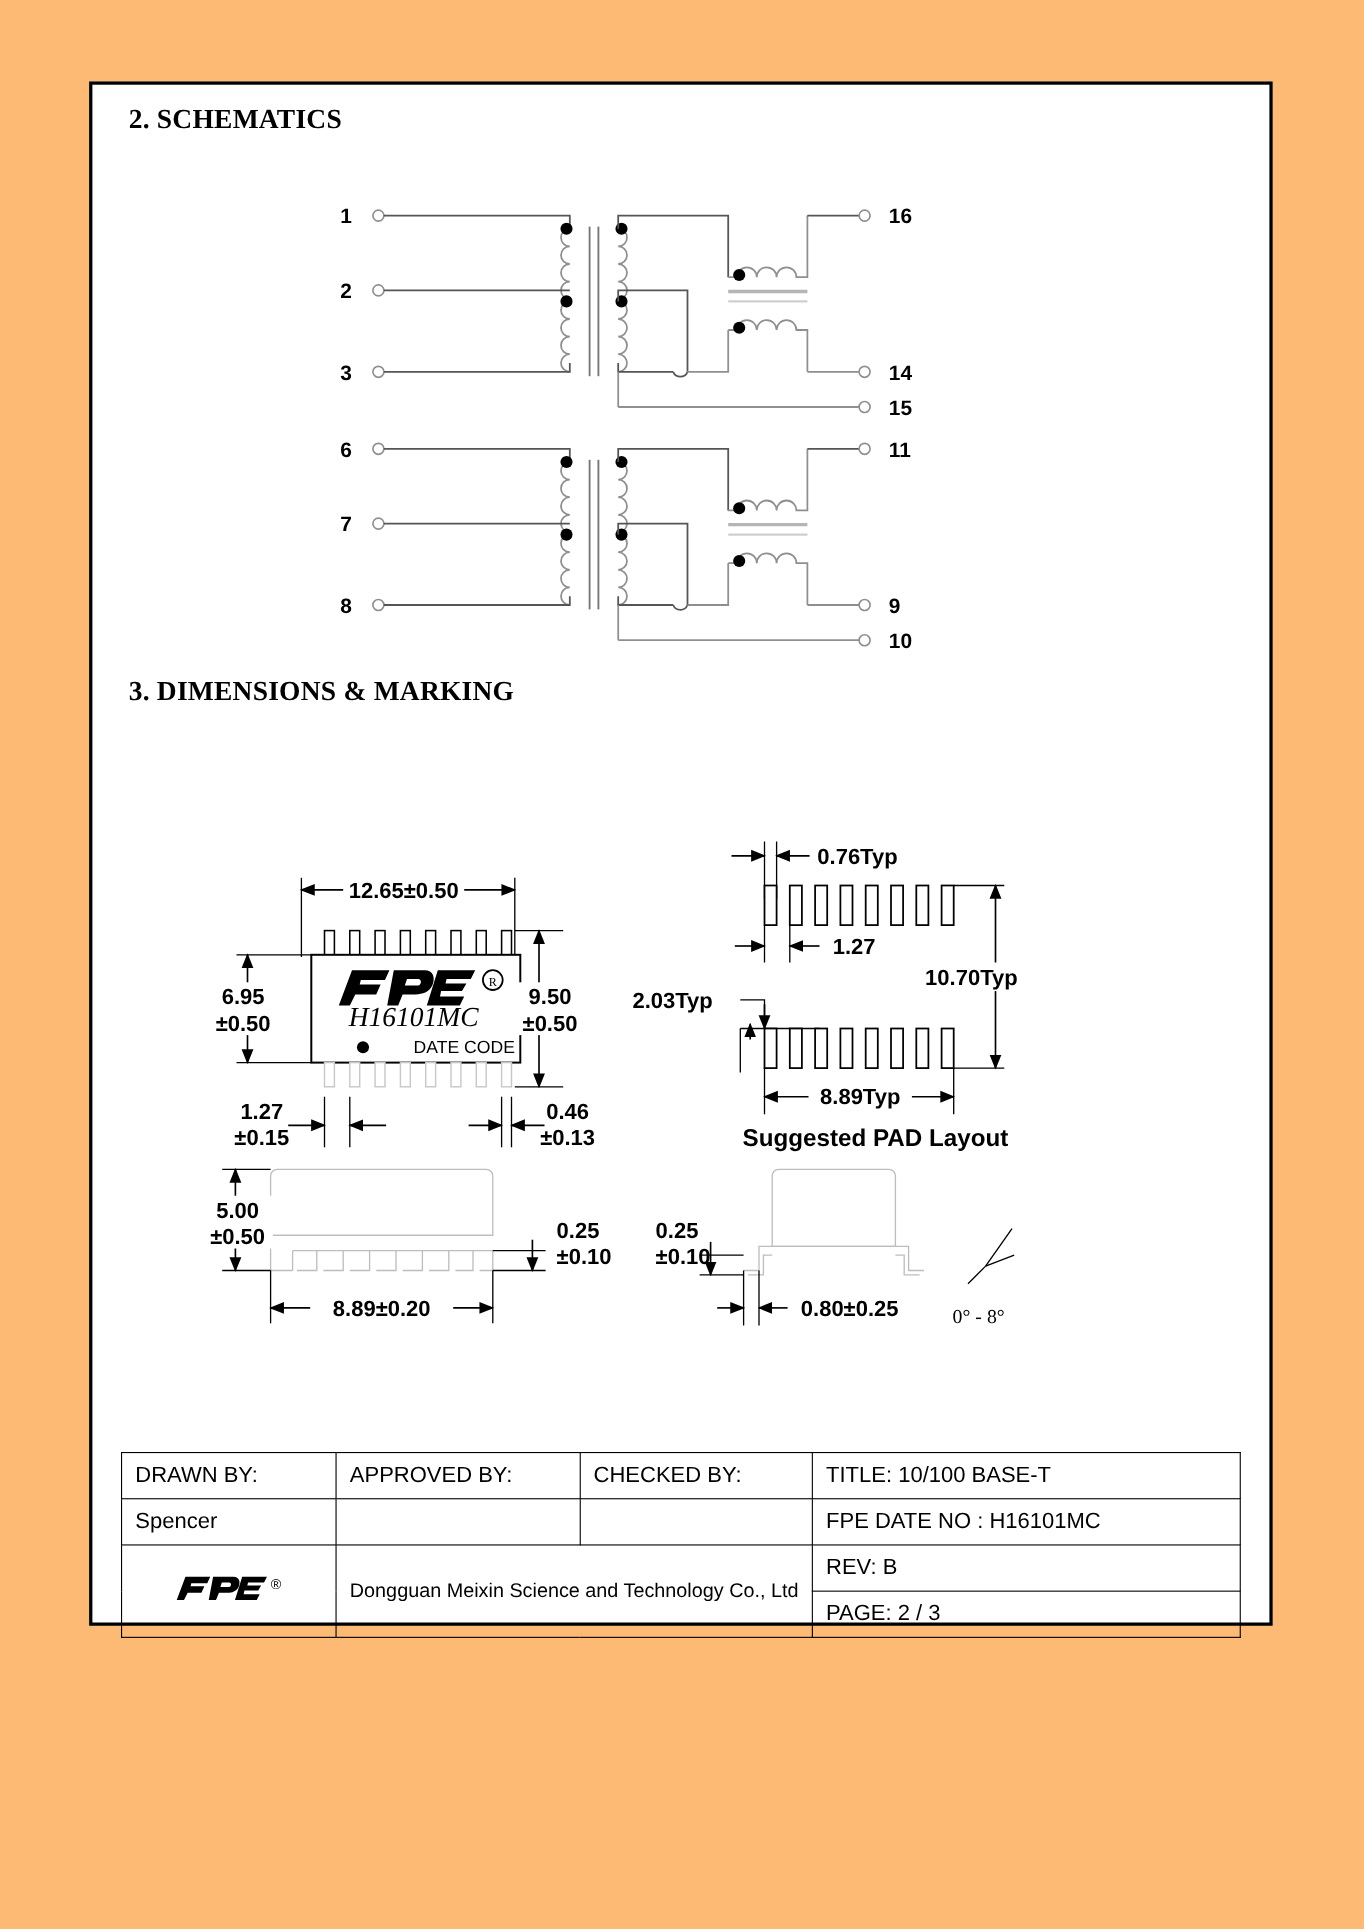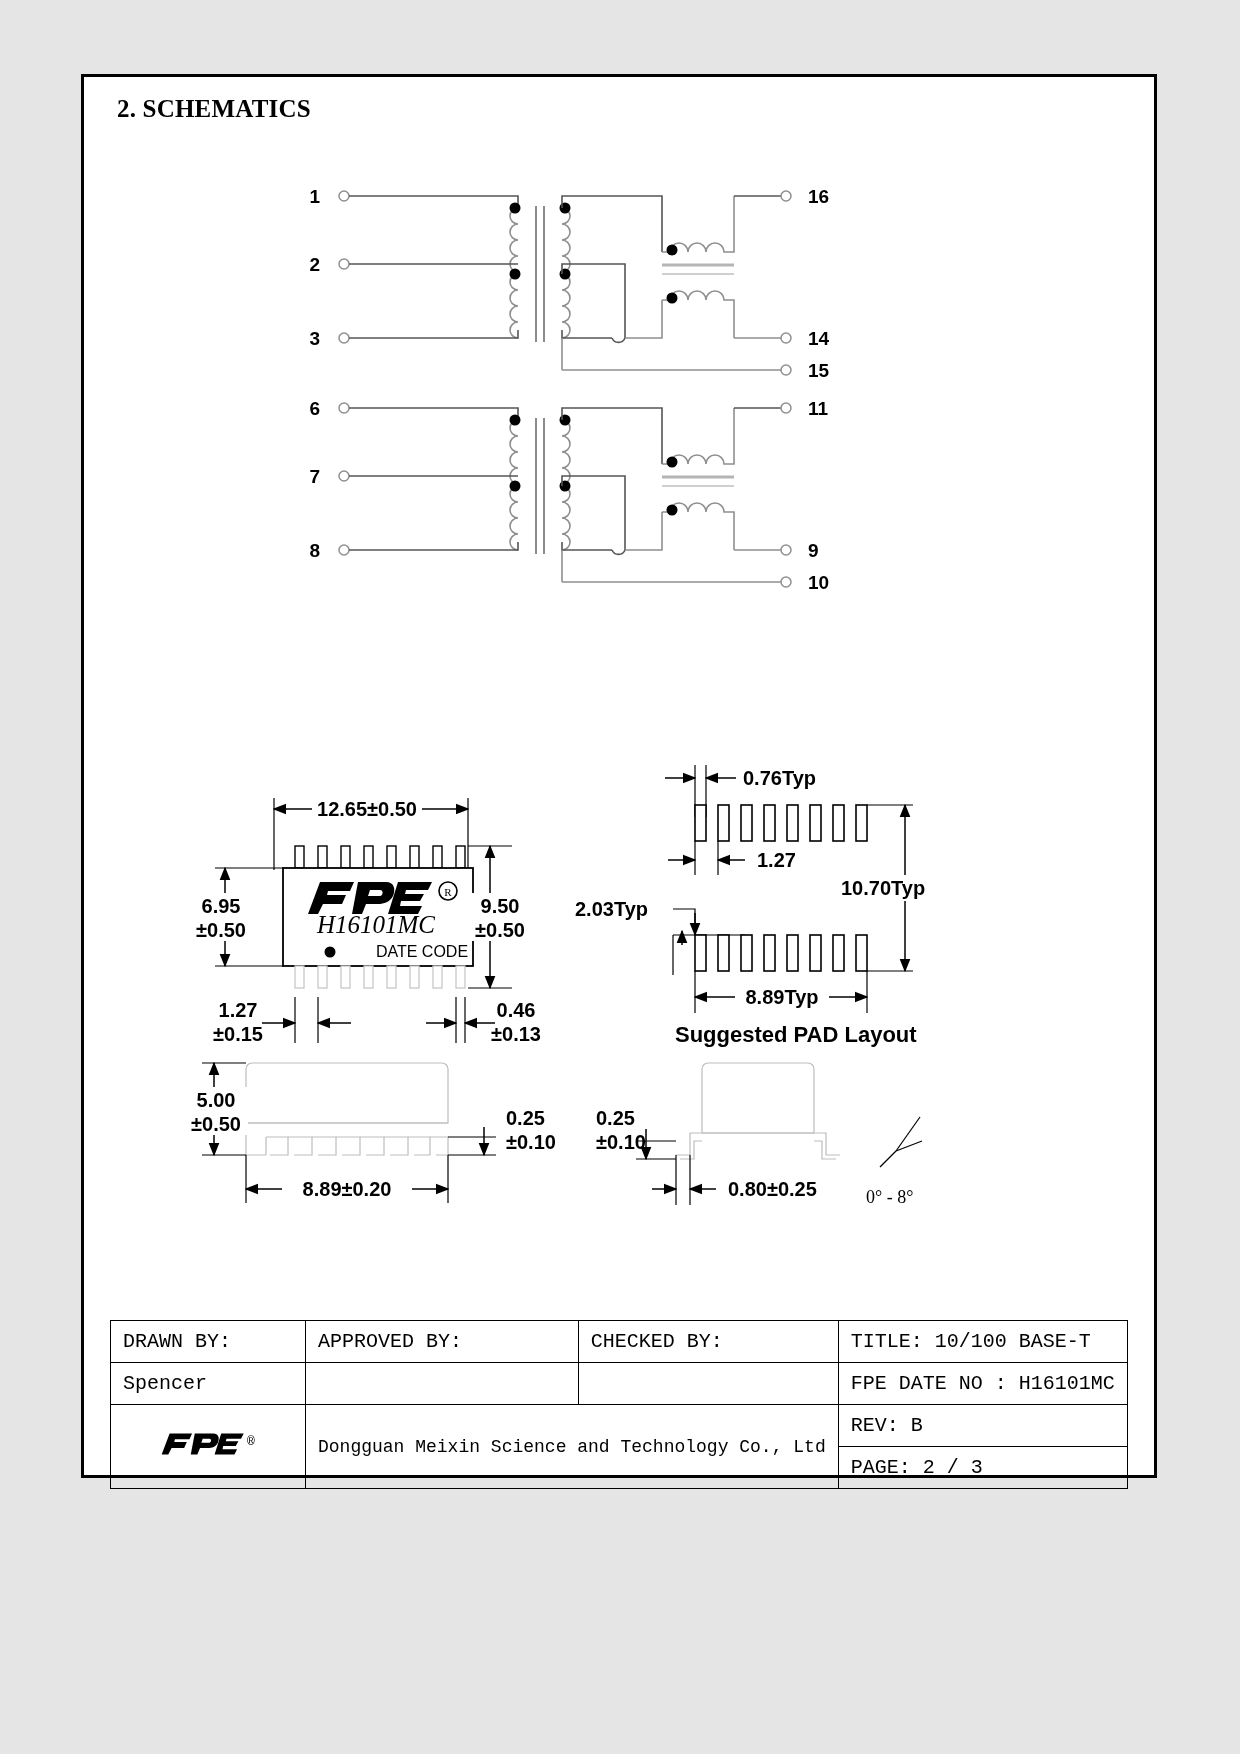--- a/index.html
+++ b/index.html
@@ -5,21 +5,21 @@
 <style>
   html,body{margin:0;padding:0;background:#ffffff;}
   body{
     width:1240px;height:1754px;position:relative;
     font-family:"Liberation Serif",serif;
     color:#000;
     -webkit-font-smoothing:antialiased;
   }
   .page{
     position:absolute;left:0;top:0;width:1240px;height:1754px;
-    background:#e5e5e5;
+    background:#fdba74;
   }
   
   .frame{
     position:absolute;left:81px;top:74px;
     width:1076px;height:1404px;
     border:3px solid #000;
     box-sizing:border-box;
     background:#fff;
   }
   .sec-title{
@@ -69,21 +69,21 @@
   }
   .datecode{
     font-family:"Liberation Sans",sans-serif;
     font-weight:normal;font-size:16px;fill:#000;
   }
   
   .tblock{
     position:absolute;left:110px;top:1320px;
     width:1018px;
     border-collapse:collapse;
-    font-family:Liberation Mono, monospace;
+    font-family:Liberation Sans, sans-serif;
     font-size:20px;
   }
   .tblock td{
     border:1.6px solid #000;
     padding:9px 12px;
     height:22px;
     vertical-align:middle;
     white-space:nowrap;
   }
   .tb-center{text-align:left;}
@@ -201,20 +201,21 @@
 
       <text class="pinlbl" x="20" y="33" text-anchor="end">6</text>
       <text class="pinlbl" x="20" y="101" text-anchor="end">7</text>
       <text class="pinlbl" x="20" y="175" text-anchor="end">8</text>
       <text class="pinlbl" x="508" y="33">11</text>
       <text class="pinlbl" x="508" y="175">9</text>
       <text class="pinlbl" x="508" y="207">10</text>
     </g>
   </svg>
 
+  <div class="sec-title" id="sec3">3. DIMENSIONS &amp; MARKING</div>
 
   <svg class="layer" id="topview" style="left:190px;top:745px;" width="340" height="310">
     <defs>
       <marker id="ar" viewBox="0 0 10 10" refX="9" refY="5" markerWidth="9" markerHeight="9" orient="auto">
         <path d="M0,1 L10,5 L0,9 z" fill="#000"></path>
       </marker>
       <marker id="arl" viewBox="0 0 10 10" refX="1" refY="5" markerWidth="9" markerHeight="9" orient="auto">
         <path d="M10,1 L0,5 L10,9 z" fill="#000"></path>
       </marker>
     </defs>

